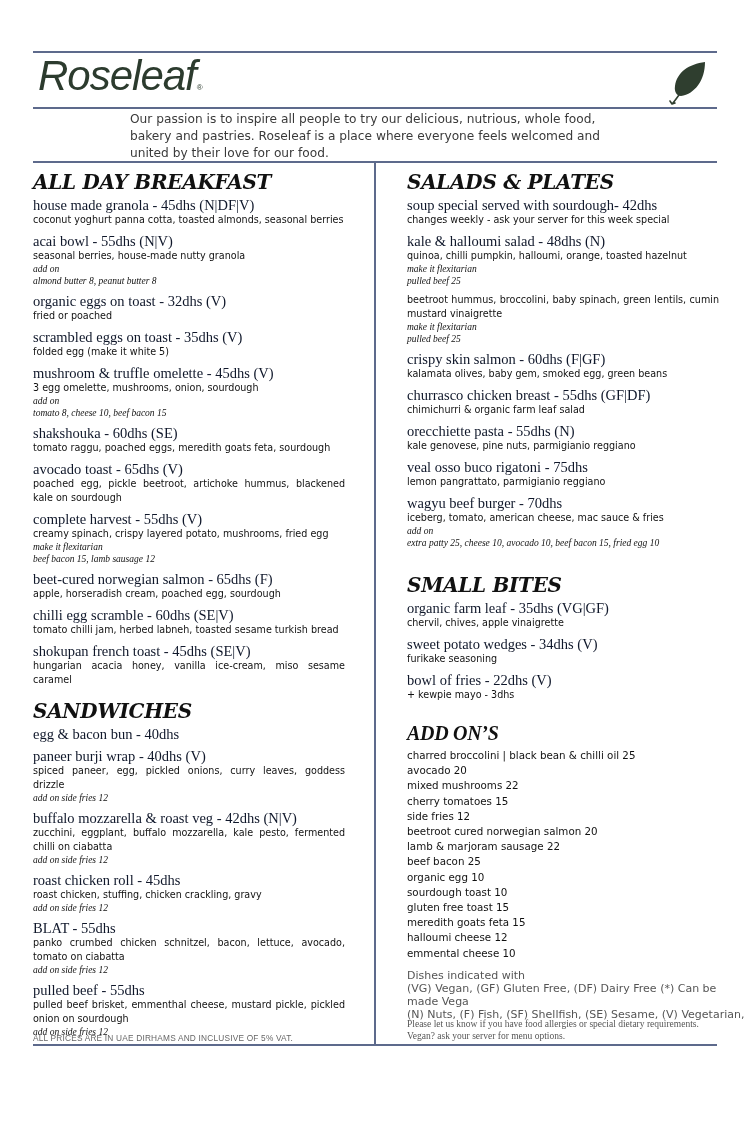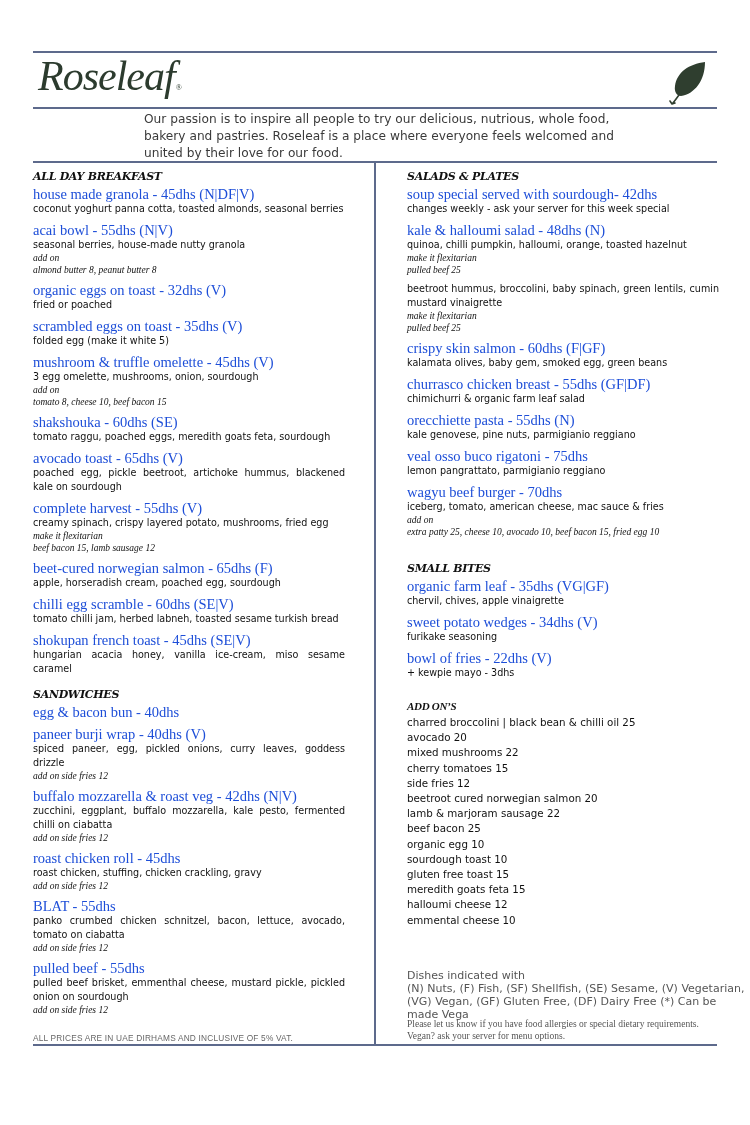--- a/index.html
+++ b/index.html
@@ -1,28 +1,28 @@
 <!DOCTYPE html>
 <html><head>
 <meta charset="utf-8">
 <style>
   html, body { margin: 0; padding: 0; background: #ffffff; }
   body { width: 750px; height: 1125px; position: relative; overflow: hidden; color: #1a1a1a; }
   .hline { position: absolute; height: 2px; background: #5d6a8c; }
   .vline { position: absolute; width: 2px; background: #5d6a8c; }
-  #logo { position: absolute; left: 38px; top: 52px; font-family: Liberation Serif, serif; font-style: italic; font-size: 42px; color: #2c3b2e; letter-spacing: -1px; }
+  #logo { position: absolute; left: 38px; top: 52px; font-family: Liberation Sans, sans-serif; font-style: italic; font-size: 42px; color: #2c3b2e; letter-spacing: -1px; }
   #logo sup { font-size: 8px; font-style: normal; vertical-align: baseline; margin-left: 1px; }
   #leaf { position: absolute; left: 665px; top: 58px; width: 46px; height: 48px; }
-  #intro { position: absolute; left: 144px; top: 111px; width: 500px; font-family: "DejaVu Sans", sans-serif; font-size: 12.2px; line-height: 17px; color: #3a3a3a; }
+  #intro { position: absolute; left: 130px; top: 111px; width: 500px; font-family: "DejaVu Sans", sans-serif; font-size: 12.2px; line-height: 17px; color: #3a3a3a; }
   .col { position: absolute; }
   #col-left { left: 33px; top: 170px; width: 312px; }
   #col-right { left: 407px; top: 170px; width: 312px; }
-  .sec-title { font-family: "DejaVu Serif", serif; font-style: italic; font-weight: bold; font-size: 11px; letter-spacing: -0.3px; margin: 0 0 3px 0; color: #111; }
+  .sec-title { font-family: "DejaVu Serif", serif; font-style: italic; font-weight: bold; font-size: 20px; letter-spacing: -0.3px; margin: 0 0 3px 0; color: #111; }
   .item { margin-bottom: 6px; }
-  .item-name { font-family: "Liberation Serif", serif; font-size: 14.5px; line-height: 16px; color: #1d4ed8; }
+  .item-name { font-family: "Liberation Serif", serif; font-size: 14.5px; line-height: 16px; color: #0f172a; }
   .item-desc { font-family: "DejaVu Sans", sans-serif; font-size: 9.6px; line-height: 14px; color: #111; text-align: justify; }
   .item-extra { font-family: "Liberation Serif", serif; font-style: italic; font-weight: normal; font-size: 9.5px; line-height: 12px; color: #111; }
   .addon { font-family: "DejaVu Sans", sans-serif; font-size: 10.3px; line-height: 15.2px; color: #111; }
   #vat { position: absolute; left: 33px; top: 1033px; font-family: "Liberation Sans", sans-serif; font-size: 8.3px; color: #666; letter-spacing: 0.2px; }
   #legend { position: absolute; left: 407px; top: 969px; font-family: "DejaVu Sans", sans-serif; font-size: 11px; line-height: 13px; color: #555; }
   #allergy { position: absolute; left: 407px; top: 1018px; font-family: "Liberation Serif", serif; font-size: 9.5px; line-height: 12px; color: #555; }
 </style>
 </head>
 <body>
 
@@ -202,19 +202,19 @@
       <div class="addon">gluten free toast 15</div>
       <div class="addon">meredith goats feta 15</div>
       <div class="addon">halloumi cheese 12</div>
       <div class="addon">emmental cheese 10</div>
     </div>
 </div>
 
 <div id="vat">ALL PRICES ARE IN UAE DIRHAMS AND INCLUSIVE OF 5% VAT.</div>
 <div id="legend">
   <div>Dishes indicated with</div>
+  <div>(VG) Vegan, (GF) Gluten Free, (DF) Dairy Free (*) Can be made Vega</div>
   <div>(N) Nuts, (F) Fish, (SF) Shellfish, (SE) Sesame, (V) Vegetarian,</div>
-  <div>(VG) Vegan, (GF) Gluten Free, (DF) Dairy Free (*) Can be made Vega</div>
 </div>
 <div id="allergy">
   <div>Please let us know if you have food allergies or special dietary requirements.</div>
   <div>Vegan? ask your server for menu options.</div>
 </div>
 
 </body></html>

